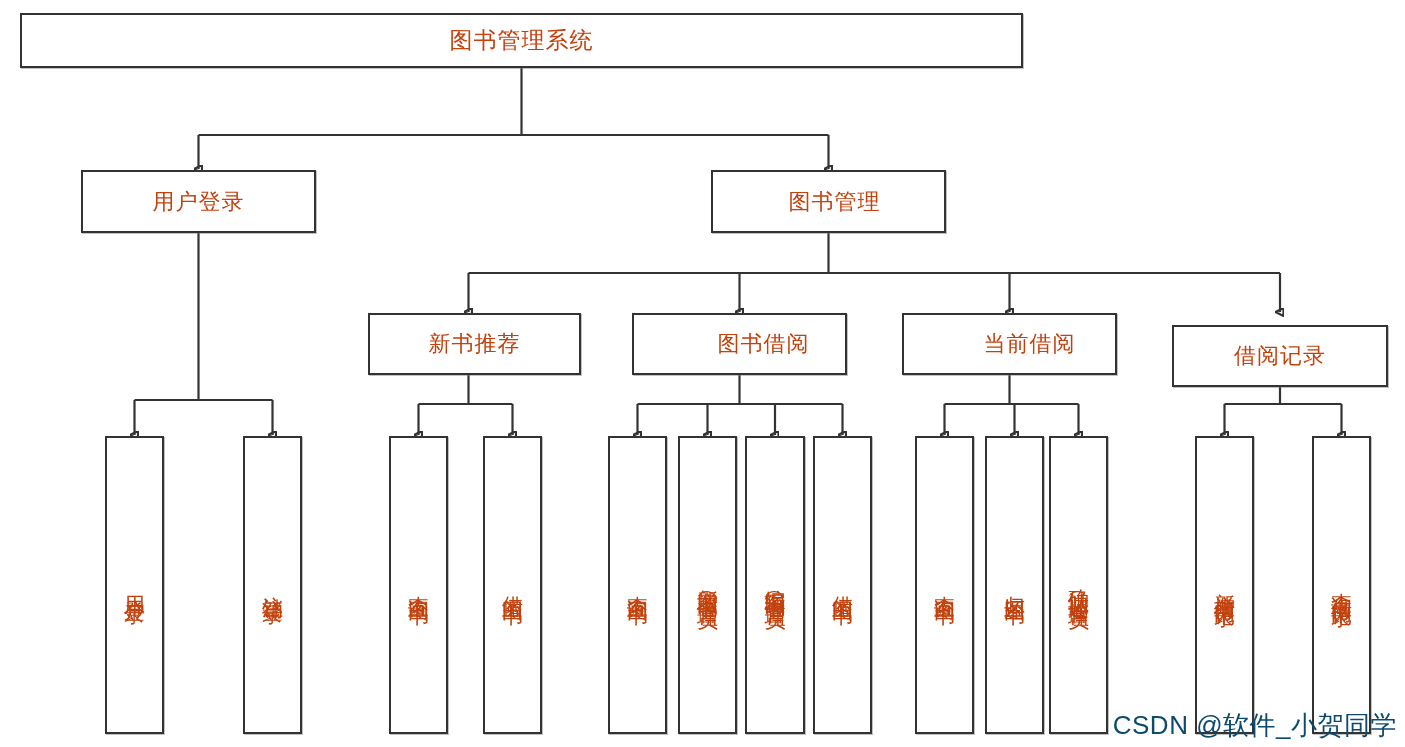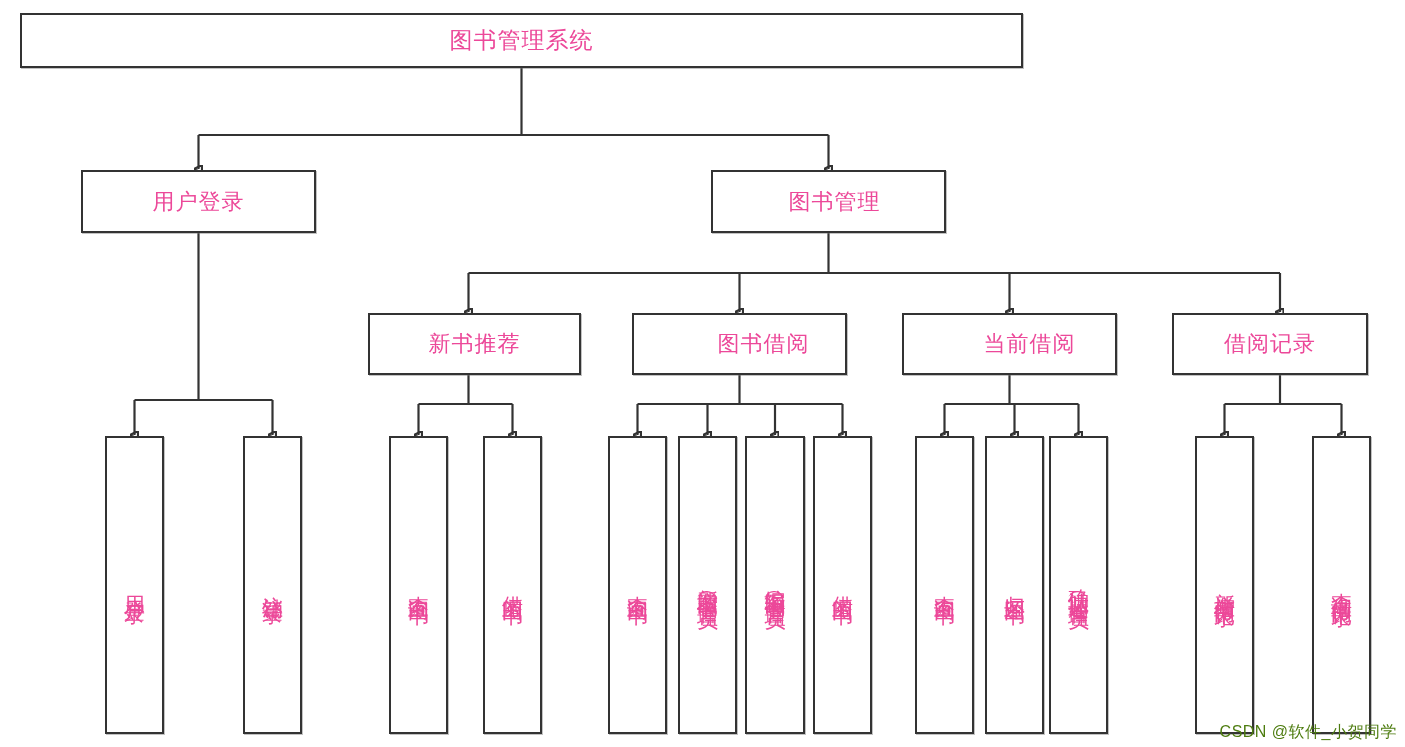--- a/index.html
+++ b/index.html
@@ -18,21 +18,21 @@
     overflow: hidden;
   }
   .node {
     position: absolute;
     box-sizing: border-box;
     border: 2px solid #333333;
     background: #ffffff;
     display: flex;
     align-items: center;
     justify-content: center;
-    color: #ec4899;
+    color: #c2410c;
     box-shadow: 1px 1px 0 rgba(120,120,120,0.45);
   }
   .node .label {
     font-size: 22px;
     line-height: 1.15;
     letter-spacing: 1px;
     white-space: nowrap;
     text-align: center;
   }
   .node.vertical .label {
@@ -54,22 +54,22 @@
   }
   svg.edges path, svg.edges line {
     stroke: #333333;
     stroke-width: 2.2;
     fill: none;
   }
   .watermark {
     position: absolute;
     right: 8px;
     bottom: 4px;
-    font-size: 16px;
-    color: #4d7c0f;
+    font-size: 26px;
+    color: #0c4a6e;
     letter-spacing: 0.5px;
     white-space: nowrap;
   }
 </style>
 </head>
 <body>
 
 <div id="canvas">
   <svg class="edges" id="edge-layer" viewBox="0 0 1405 747">
     <defs>
@@ -125,21 +125,21 @@
       </div>
       <div class="node" id="node-newbook" style="left: 362px; top: 313px; width: 213px; height: 62px; margin-left: 6px;">
         <span class="label">新书推荐</span>
       </div>
       <div class="node" id="node-borrow" style="left: 632px; top: 313px; width: 215px; height: 62px; padding-left: 48px;">
         <span class="label">图书借阅</span>
       </div>
       <div class="node" id="node-current" style="left: 902px; top: 313px; width: 215px; height: 62px; padding-left: 40px;">
         <span class="label">当前借阅</span>
       </div>
-      <div class="node" id="node-records" style="left: 1172px; top: 313px; width: 196px; height: 62px;">
+      <div class="node" id="node-records" style="left: 1172px; top: 325px; width: 216px; height: 62px;">
         <span class="label">借阅记录</span>
       </div>
       <div class="node vertical" id="node-leaf-login1" style="left: 105px; top: 436px; width: 59px; height: 298px;">
         <span class="label">用户登录</span>
       </div>
       <div class="node vertical" id="node-leaf-login2" style="left: 243px; top: 436px; width: 59px; height: 298px;">
         <span class="label">注销登录</span>
       </div>
       <div class="node vertical" id="node-leaf-new1" style="left: 389px; top: 436px; width: 59px; height: 298px;">
         <span class="label">查询图书</span>

